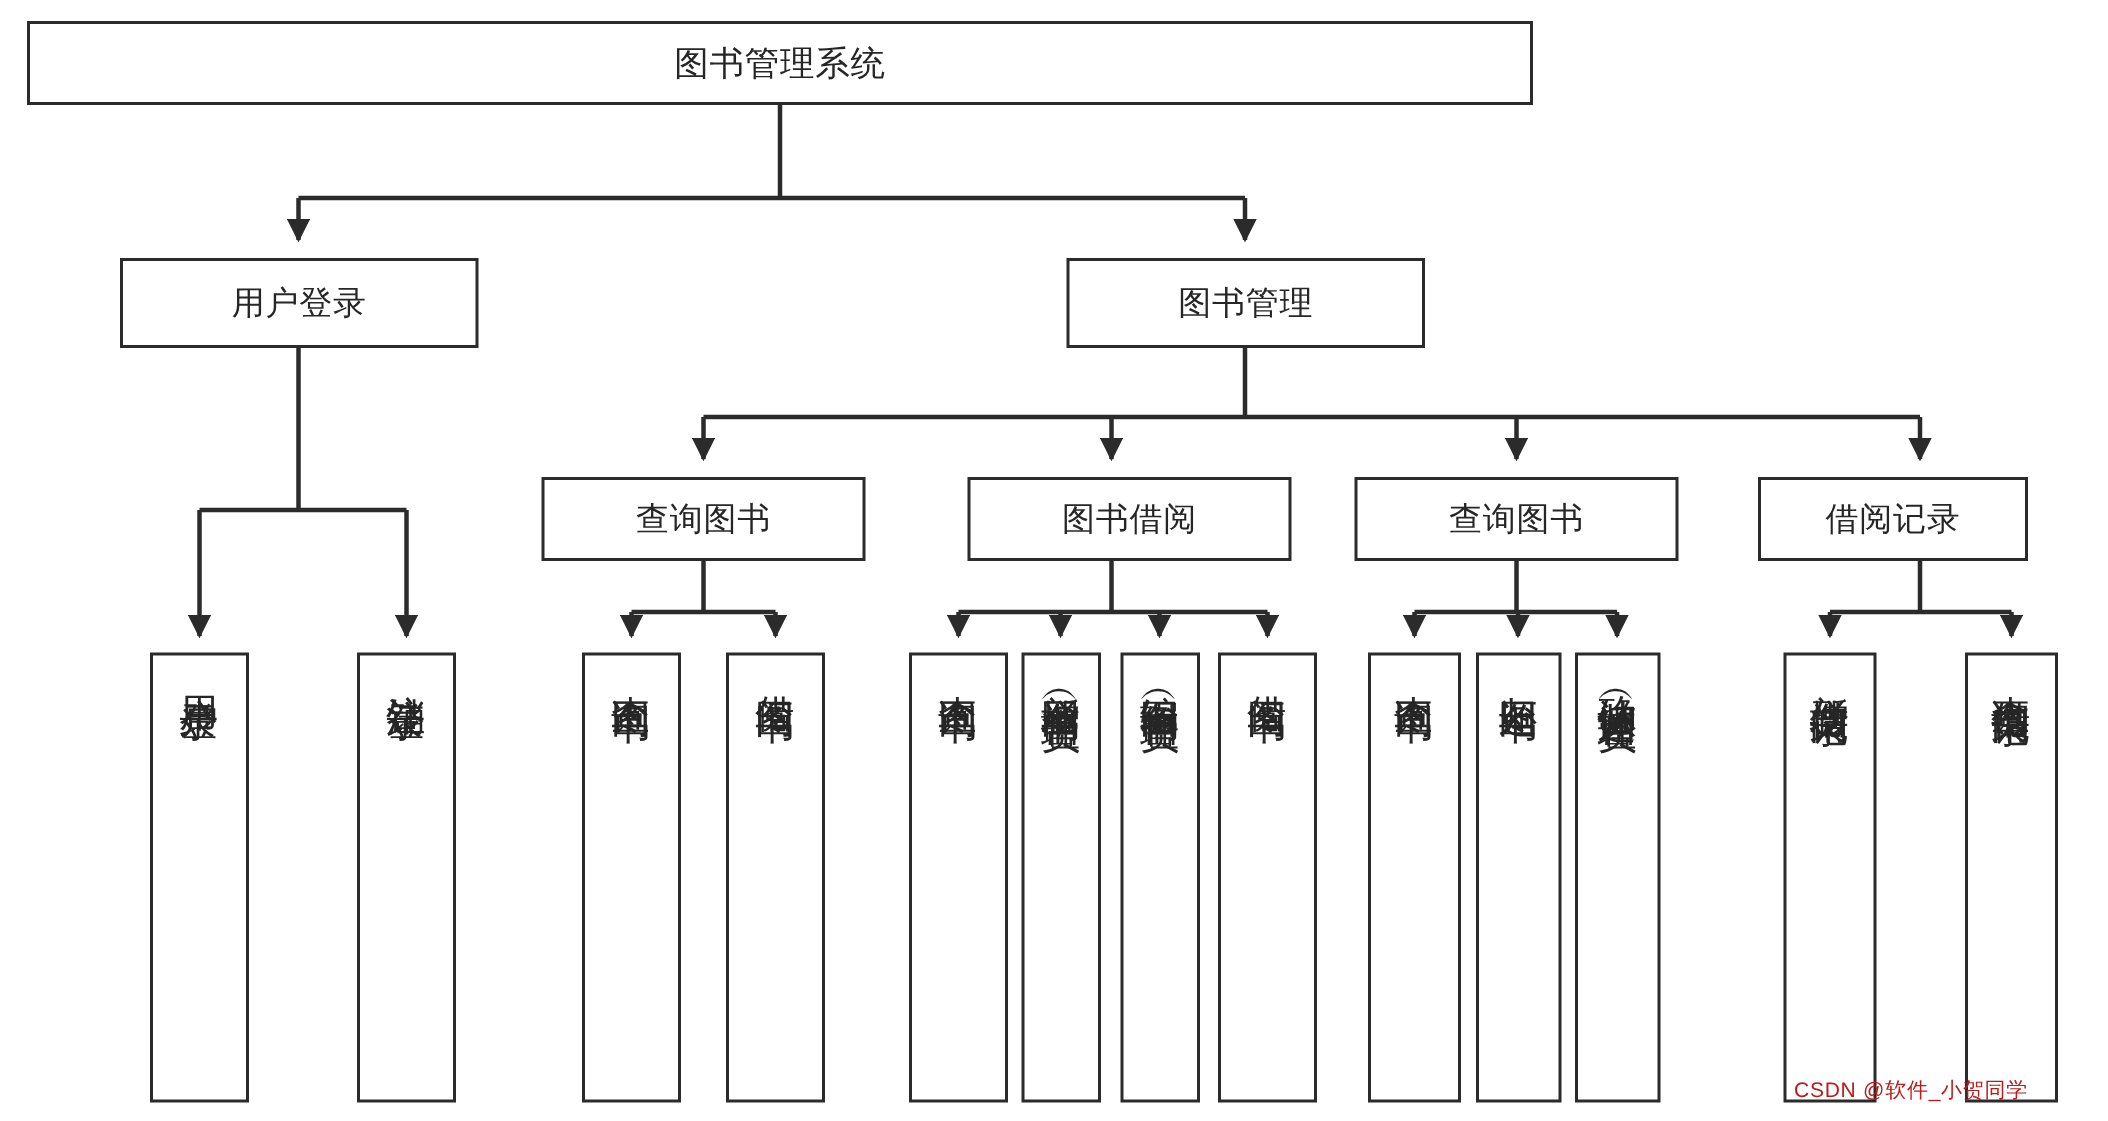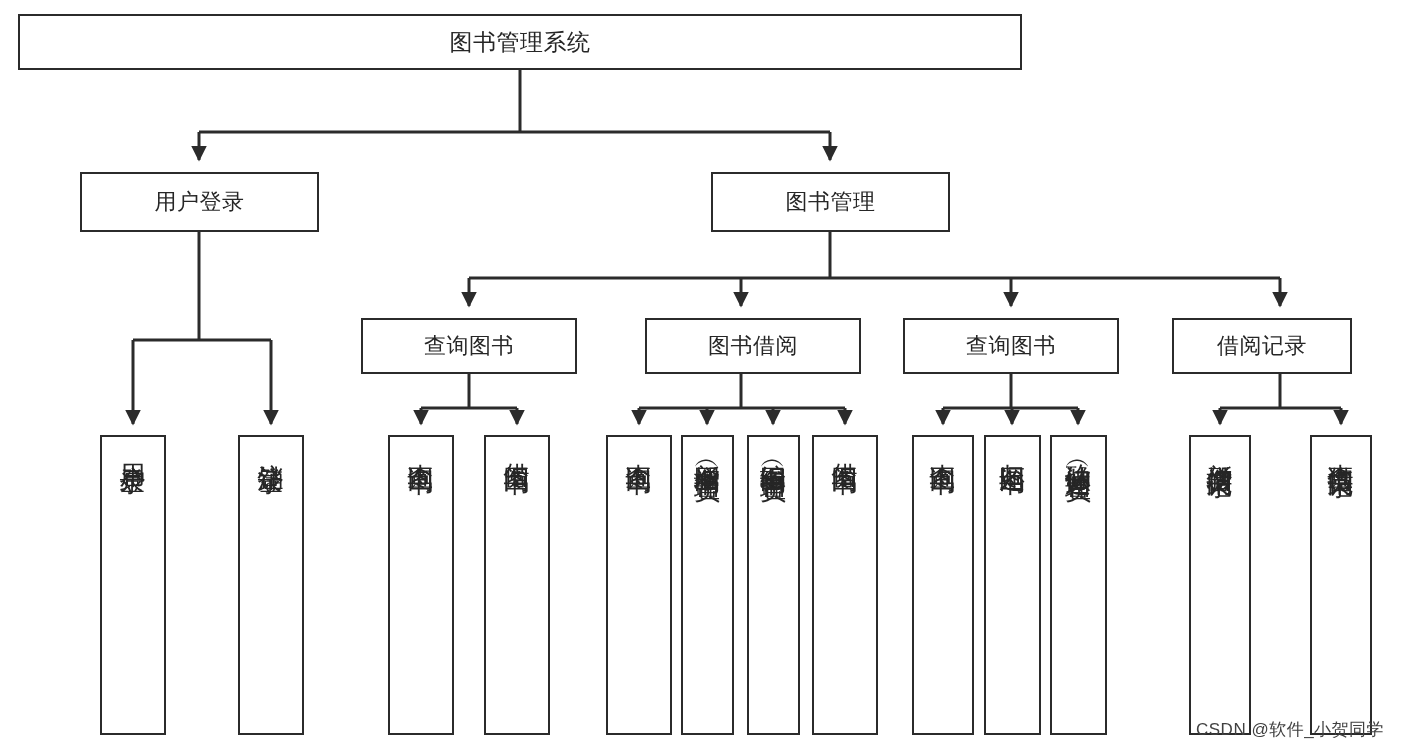--- a/index.html
+++ b/index.html
@@ -59,22 +59,22 @@
     writing-mode: vertical-rl;
     text-orientation: upright;
     font-size: 26px;
     line-height: 1;
     letter-spacing: 2px;
     height: auto;
     max-height: 100%;
   }
   .watermark {
     position: absolute;
-    font-size: 17px;
-    color: #404040;
+    font-size: 14px;
+    color: #b91c1c;
     white-space: nowrap;
     letter-spacing: 0.5px;
   }
 </style>
 </head>
 <body>
 
 <div id="canvas">
 
   <svg id="edges" viewBox="0 0 1405 747" width="1405" height="747" aria-hidden="true">

